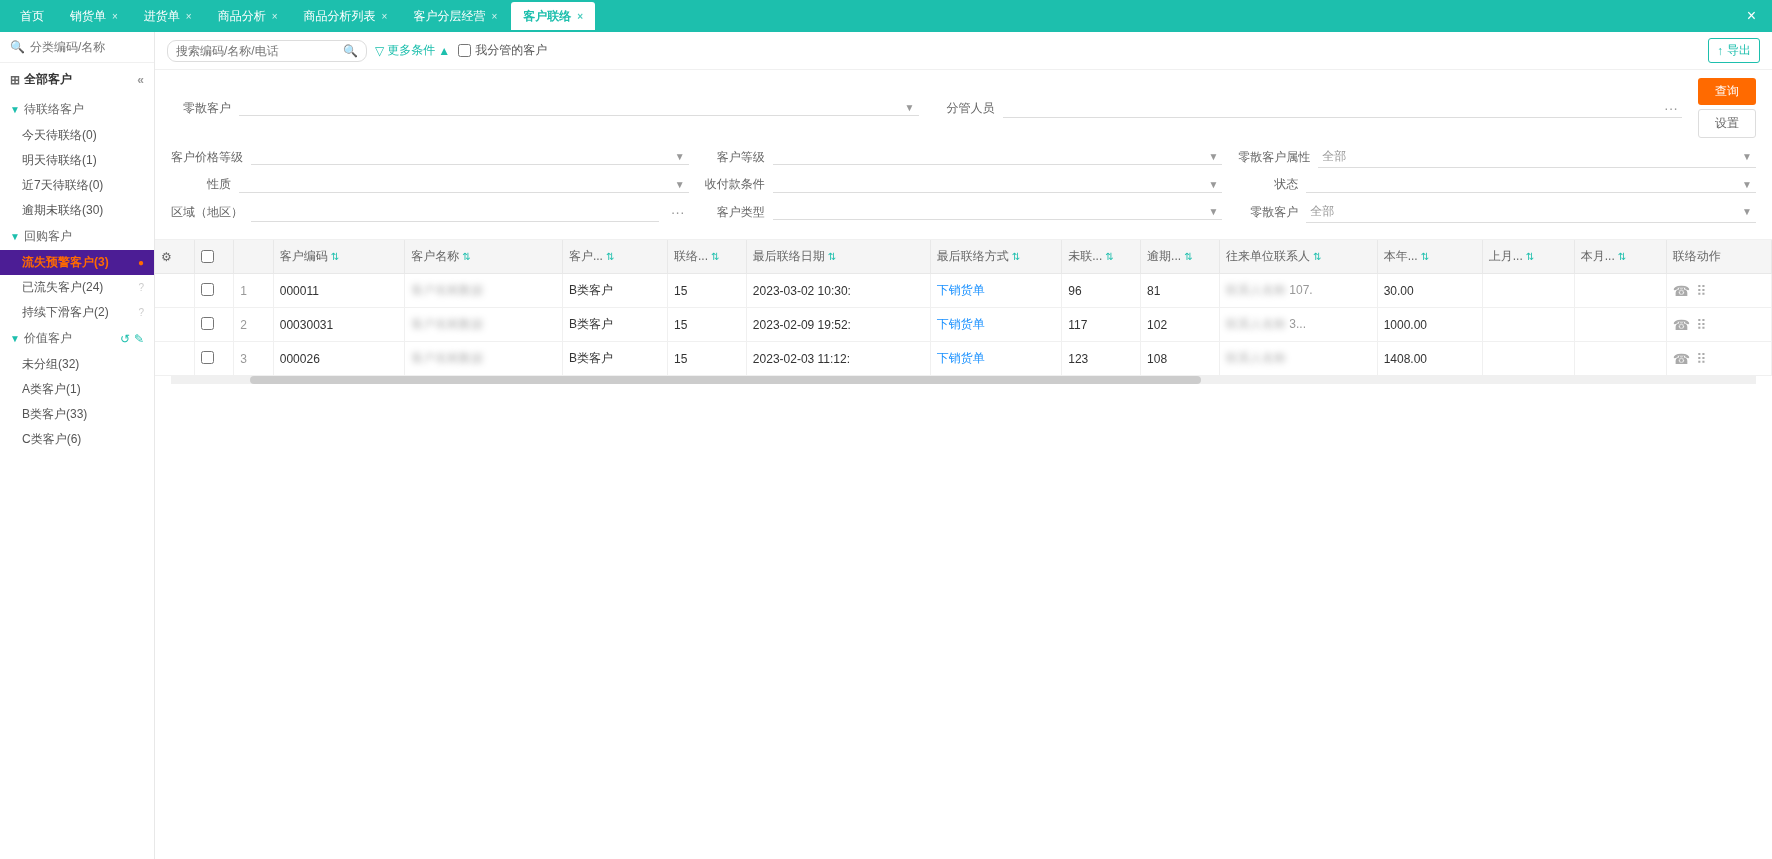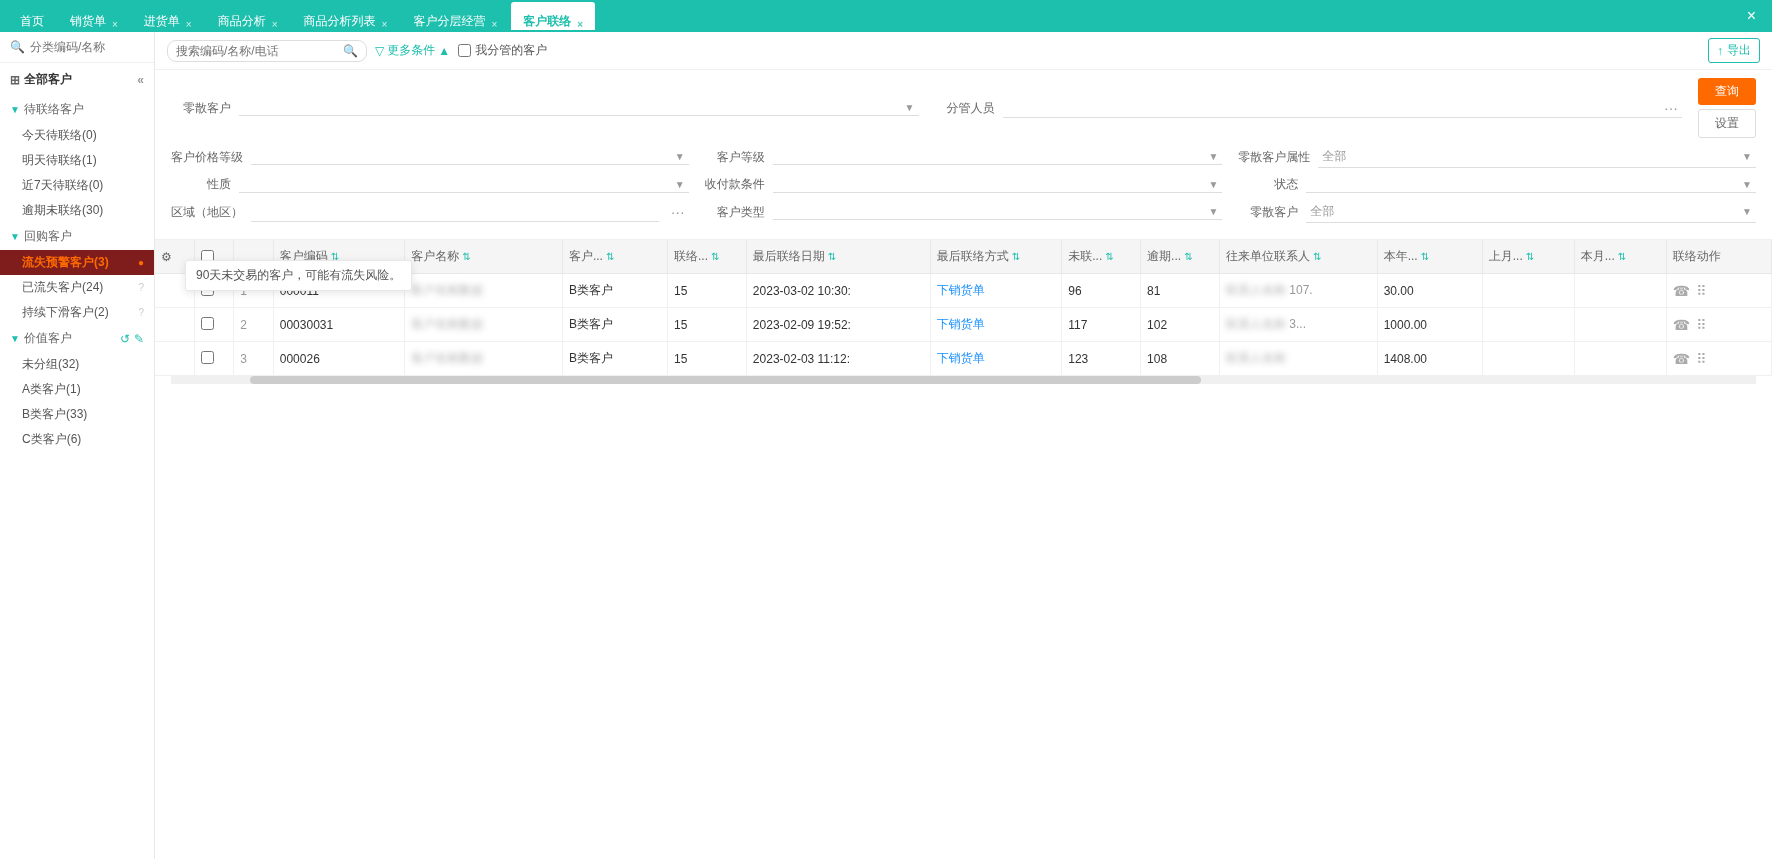--- a/index.html
+++ b/index.html
@@ -8,21 +8,21 @@
     
     .tab-bar {
       display: flex;
       align-items: center;
       background: #1dbfad;
       height: 32px;
       padding: 0 8px;
     }
     .tab-item {
       display: flex;
-      align-items: flex-end;
+      align-items: center;
       padding: 0 12px;
       height: 28px;
       color: #fff;
       cursor: pointer;
       font-size: 12px;
       white-space: nowrap;
       border-radius: 3px 3px 0 0;
       margin-right: 2px;
     }
     .tab-item.active {
@@ -102,21 +102,21 @@
       padding: 4px 10px 4px 22px;
       color: #555;
       cursor: pointer;
       font-size: 12px;
       display: flex;
       align-items: center;
       justify-content: space-between;
     }
     .sidebar-item.active {
       color: #ff6a00;
-      background: #7f1d1d;
+      background: #4c1d95;
     }
     .sidebar-item .item-label { flex: 1; }
     .sidebar-item .item-icon { color: #ccc; font-size: 10px; }
 
     
     .content-area {
       flex: 1;
       display: flex;
       flex-direction: column;
       overflow: hidden;
@@ -762,18 +762,15 @@
     </tr>
           </tbody>
       </table>
 
       <div class="h-scroll-bar">
         <div class="h-scroll-thumb"></div>
       </div>
     </div>
 
 
-    <div class="tooltip-box">
-      <span>90天未交易的客户，可能有流失风险。</span>
-    </div>
 
   </div>
 </div>
 
 </body></html>

